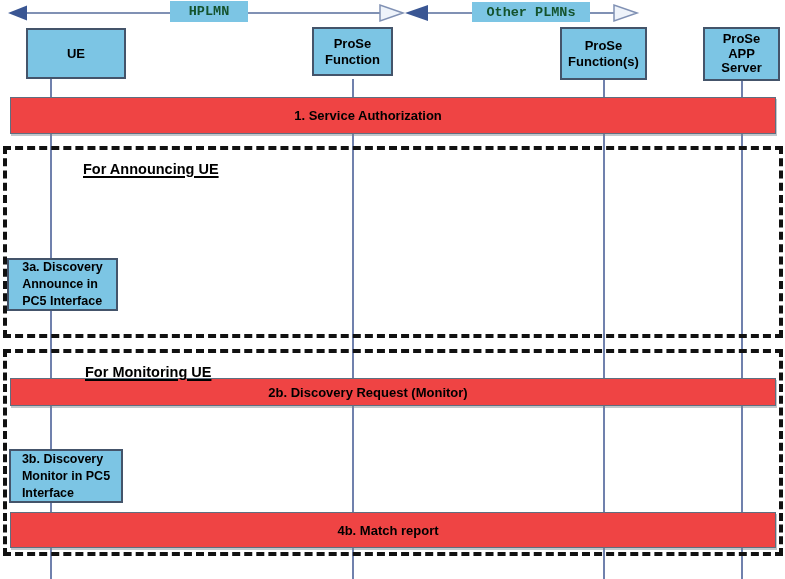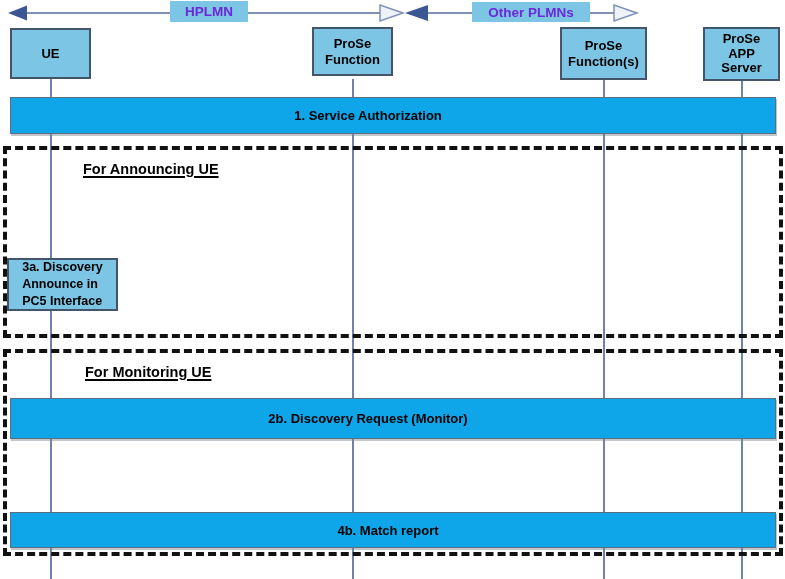--- a/index.html
+++ b/index.html
@@ -6,22 +6,22 @@
   .canvas {
     position:relative; width:785px; height:579px; background:#ffffff;
     font-family:"Liberation Sans", sans-serif; overflow:hidden;
     -webkit-font-smoothing:antialiased;
   }
   .abs { position:absolute; }
 
   
   .scope-svg { left:0; top:0; width:785px; height:28px; z-index:1; }
   .scope-label {
-    background:#7cc5e4; color:#6d28d9; font-weight:bold; font-size:13.5px;
-    display:flex; align-items:center; justify-content:center; z-index:2;
+    background:#7cc5e4; color:#14532d; font-weight:bold; font-size:13.5px;
+    display:flex; align-items:center; justify-content:center; z-index:2;font-family:Liberation Mono, monospace;
   }
 
   
   .entity {
     background:#7cc5e4; border:2px solid #44546a; box-sizing:border-box;
     color:#000; font-weight:bold; font-size:13px; line-height:15.5px;
     display:flex; align-items:center; justify-content:center; text-align:center;
     white-space:pre-line; z-index:3;
   }
 
@@ -29,21 +29,21 @@
   .lifeline { width:1.5px; background:#7081ad; top:79px; height:500px; z-index:1; }
 
   
   .group-rect {
     border:4px dashed #111111; box-sizing:border-box; z-index:2;
     background:transparent; pointer-events:none;
   }
 
   
   .msg-bar {
-    left:10px; width:766px; background:#0ea5e9;
+    left:10px; width:766px; background:#ef4444;
     border:1px solid #5f6e7f; box-sizing:border-box;
     box-shadow:1px 2px 0 rgba(120,130,140,0.45);
     color:#000; font-weight:bold; font-size:13px;
     display:flex; align-items:center; justify-content:center;
     padding-right:50px; z-index:3;
   }
 
   
   .pc5-box {
     background:#7cc5e4; border:2px solid #44546a; box-sizing:border-box;
@@ -76,33 +76,36 @@
   <div class="abs scope-label" style="left:462px; top:2px; width:118px; height:20px;margin-left:10px;">Other PLMNs</div>
 
   <div class="abs lifeline" style="left:50px;"></div>
   <div class="abs lifeline" style="left:352px;"></div>
   <div class="abs lifeline" style="left:603px;"></div>
   <div class="abs lifeline" style="left:741px;"></div>
 
   <div class="abs group-rect" style="left:3px; top:146px; width:780px; height:192px;"></div>
   <div class="abs group-rect" style="left:3px; top:349px; width:780px; height:207px;"></div>
 
-  <div class="abs entity" style="left:10px;  top:28px; width:81px; height:51px;">UE</div>
+  <div class="abs entity" style="left:26px;  top:28px; width:100px; height:51px;">UE</div>
   <div class="abs entity" style="left:312px; top:27px; width:81px; height:49px;">ProSe
 Function</div>
   <div class="abs entity" style="left:560px; top:27px; width:87px; height:53px;">ProSe
 Function(s)</div>
   <div class="abs entity" style="left:703px; top:27px; width:77px; height:54px; line-height:14.5px;">ProSe
 APP
 Server</div>
 
   <div class="abs msg-bar" style="top:97px; height:37px;">1. Service Authorization</div>
-  <div class="abs msg-bar" style="top:398px; height:41px;">2b. Discovery Request (Monitor)</div>
+  <div class="abs msg-bar" style="top:378px; height:28px;">2b. Discovery Request (Monitor)</div>
   <div class="abs msg-bar" style="top:512px; height:36px;padding-left:40px;">4b. Match report</div>
 
   <div class="abs section-label" style="left:83px; top:161px;">For Announcing UE</div>
   <div class="abs section-label" style="left:85px; top:364px;">For Monitoring UE</div>
 
   <div class="abs pc5-box" style="left:7px; top:258px; width:111px; height:53px;">3a. Discovery
 Announce in
 PC5 Interface</div>
+  <div class="abs pc5-box" style="left:9px; top:449px; width:114px; height:54px;">3b. Discovery
+Monitor in PC5
+Interface</div>
 
 </div>
 
 </body></html>

